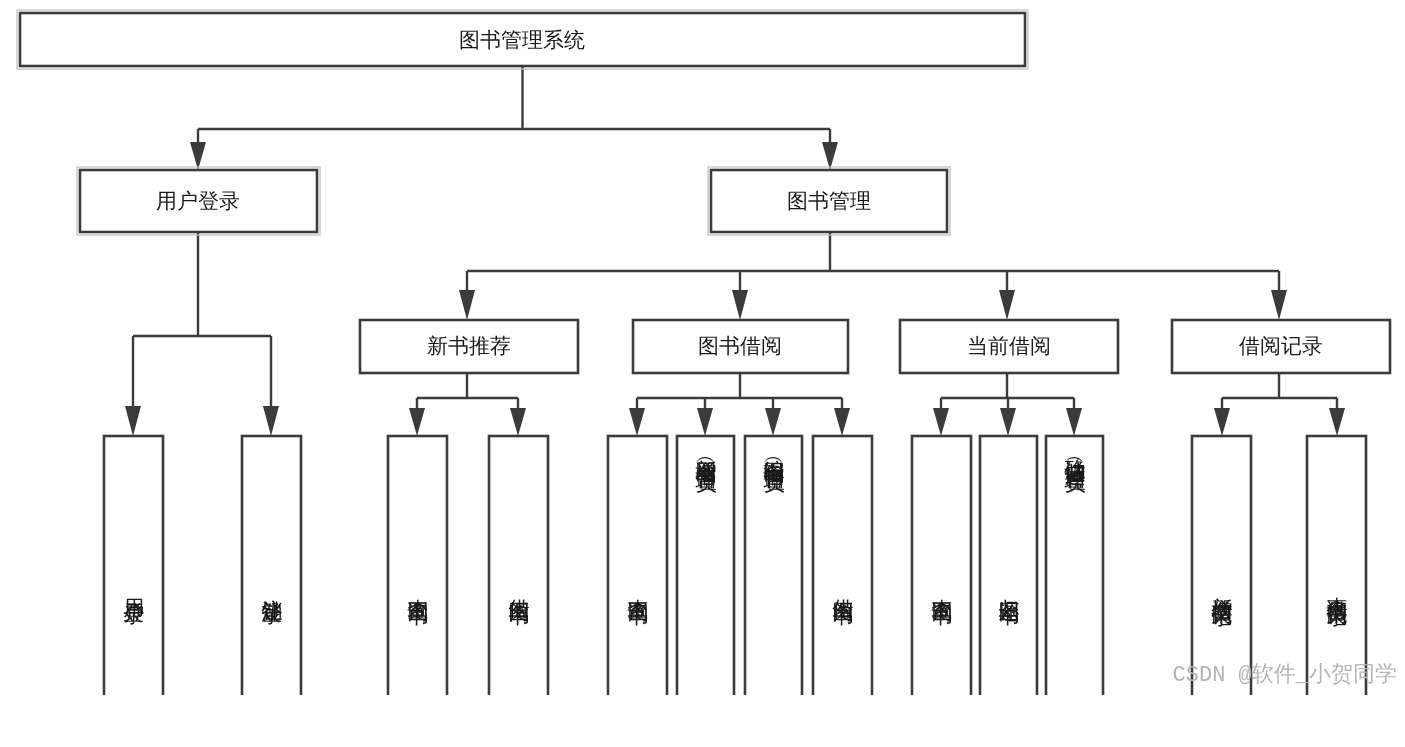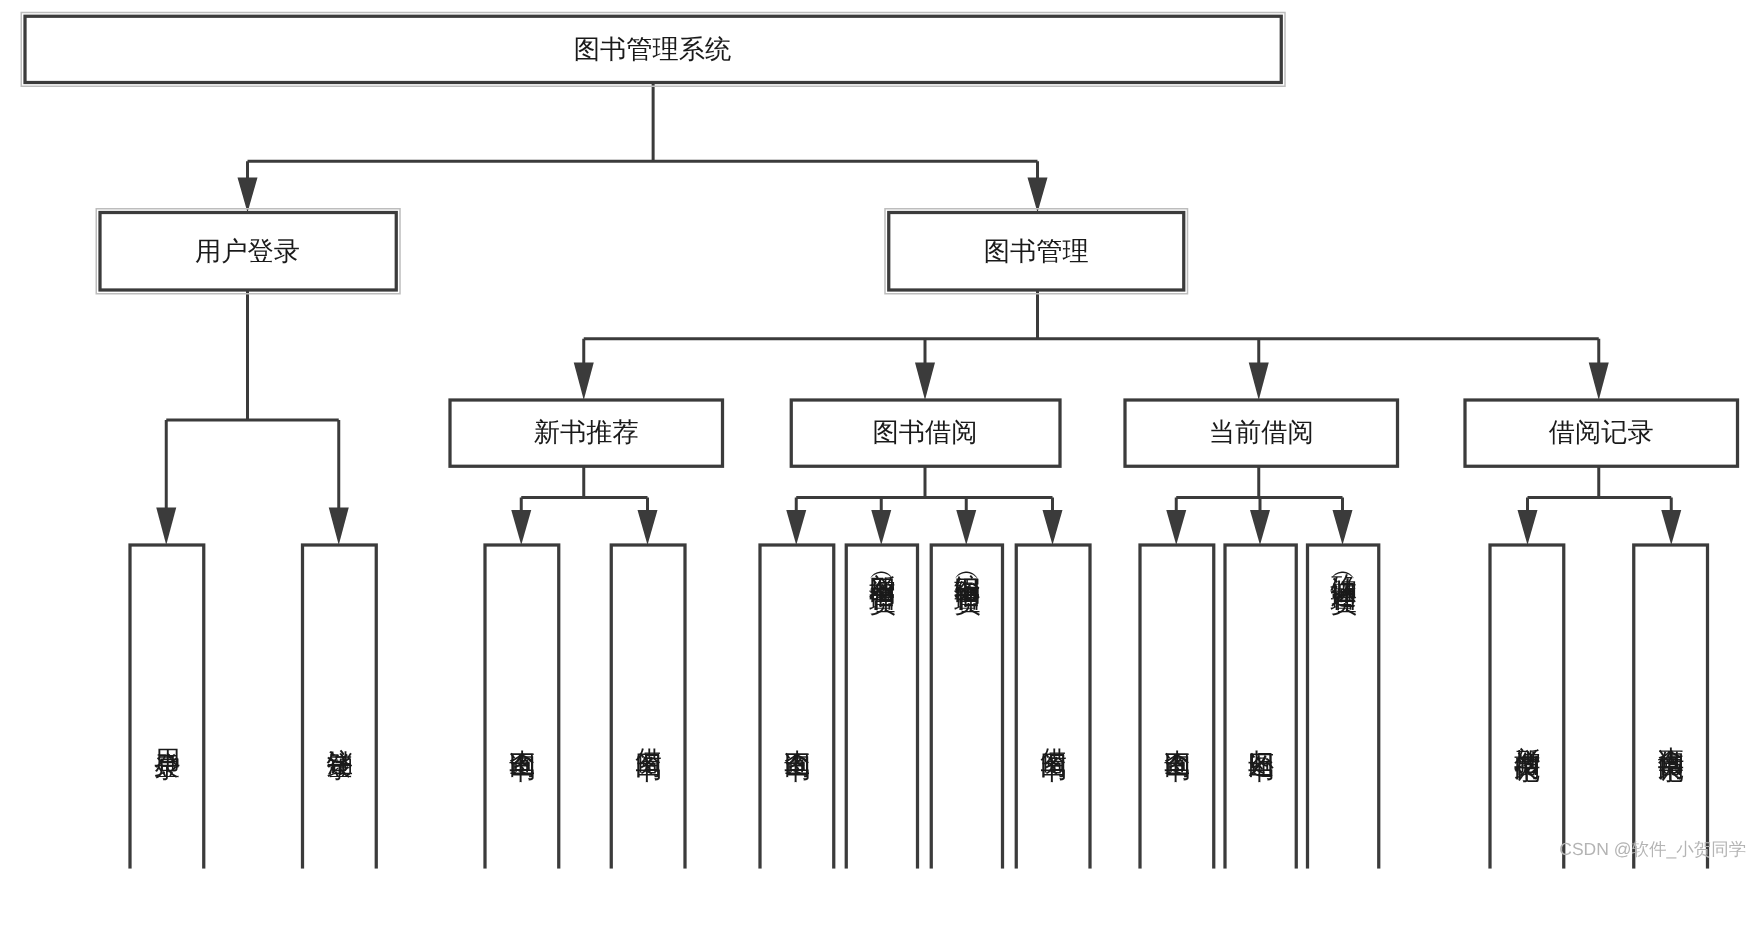--- a/index.html
+++ b/index.html
@@ -69,22 +69,22 @@
     position: absolute;
     display: flex;
     align-items: center;
     justify-content: center;
     pointer-events: none;
   }
   #watermark {
     position: absolute;
     right: 8px;
     bottom: 6px;
-    font-family: Liberation Sans, sans-serif;
-    font-size: 14px;
+    font-family: Liberation Mono, monospace;
+    font-size: 22px;
     color: #b4b4b4;
     white-space: nowrap;
     user-select: none;
     margin-top: 32px;
   }
 </style>
 </head>
 <body>
 
 <div id="diagram-root">

